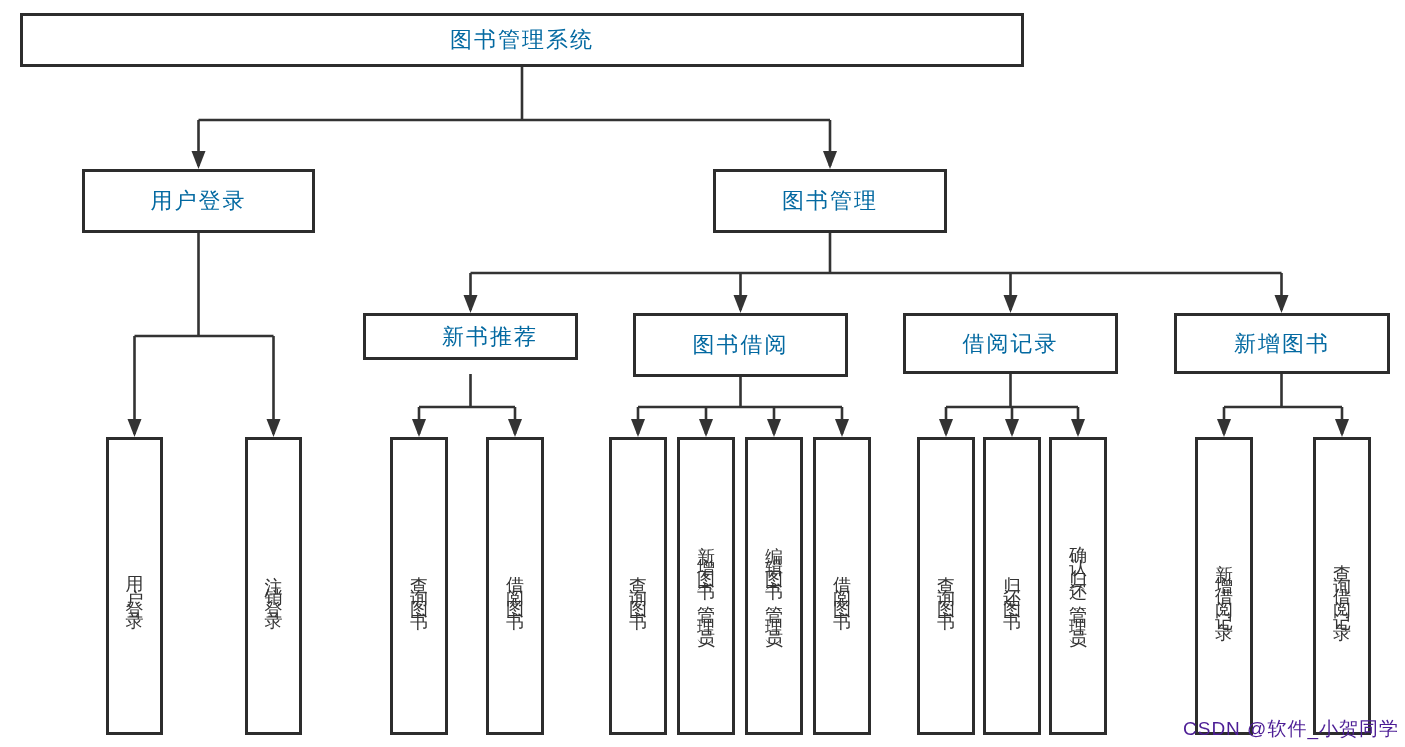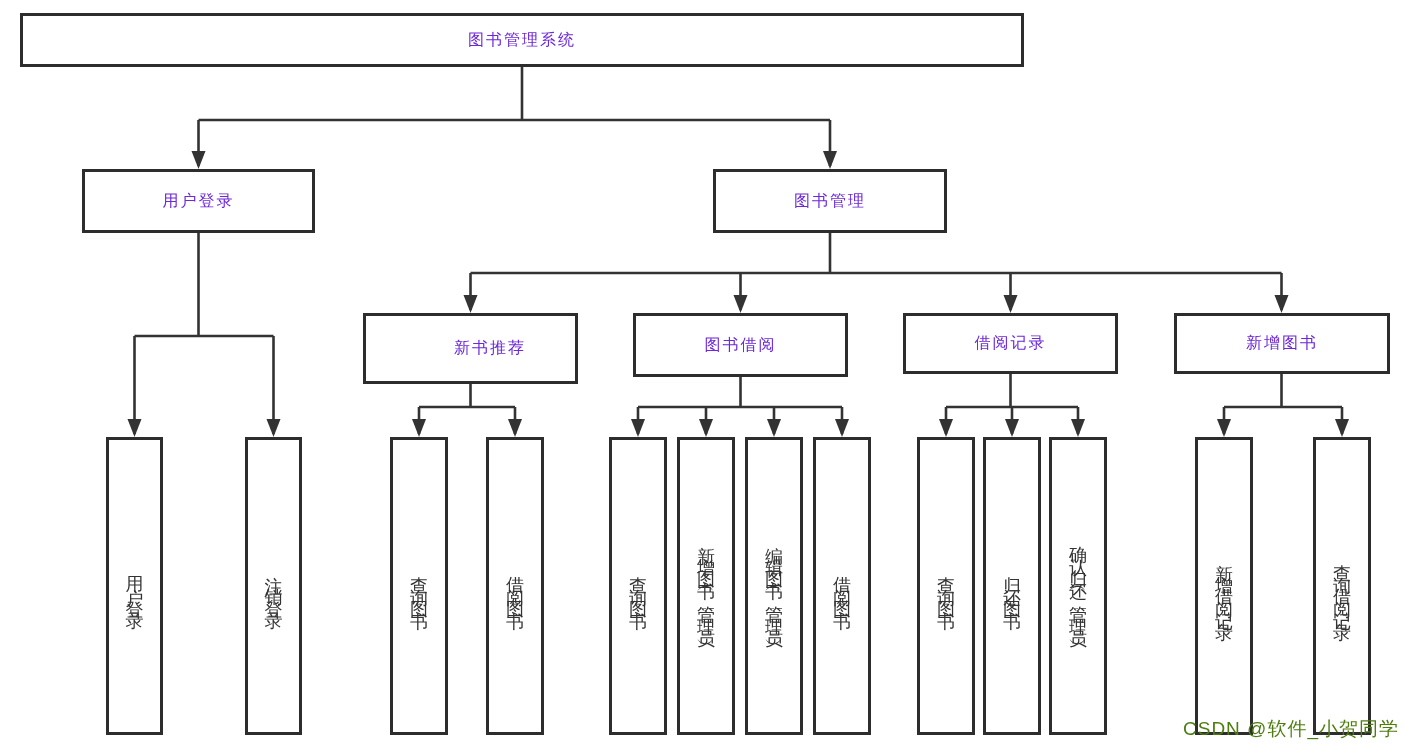--- a/index.html
+++ b/index.html
@@ -29,40 +29,40 @@
     position: absolute;
     box-sizing: border-box;
     border: 3px solid #2d2d2d;
     background: #ffffff;
     display: flex;
     align-items: center;
     justify-content: center;
     color: #333333;
   }
   .h-label {
-    font-size: 16px;
+    font-size: 22px;
     letter-spacing: 2px;
-    color: #6d28d9;
+    color: #0369a1;
     white-space: nowrap;
   }
   .v-label {
     writing-mode: vertical-rl;
     text-orientation: mixed;
     font-size: 18px;
     line-height: 1;
     letter-spacing: 12px;
     color: #333333;
     white-space: nowrap;
   }
   .watermark {
     position: absolute;
     left: 1183px;
     top: 716px;
     font-size: 19px;
-    color: #4d7c0f;
+    color: #4c1d95;
     letter-spacing: 1px;
     white-space: nowrap;
   }
 </style>
 </head>
 <body>
 
 <div class="stage">
 
   <svg class="connectors" viewBox="0 0 1405 747" aria-hidden="true">
@@ -105,21 +105,21 @@
     <span class="h-label">图书管理系统</span>
   </div>
 
   <div class="box" style="left:82px; top:169px; width:233px; height:64px;">
     <span class="h-label">用户登录</span>
   </div>
   <div class="box" style="left:713px; top:169px; width:234px; height:64px;">
     <span class="h-label">图书管理</span>
   </div>
 
-  <div class="box" style="left:363px; top:313px; width:215px; height:71px;padding-left:39px;">
+  <div class="box" style="left:363px; top:313px; width:215px; height:47px;padding-left:39px;">
     <span class="h-label">新书推荐</span>
   </div>
   <div class="box" style="left:633px; top:313px; width:215px; height:64px;">
     <span class="h-label">图书借阅</span>
   </div>
   <div class="box" style="left:903px; top:313px; width:215px; height:61px;">
     <span class="h-label">借阅记录</span>
   </div>
   <div class="box" style="left:1174px; top:313px; width:216px; height:61px;">
     <span class="h-label">新增图书</span>

